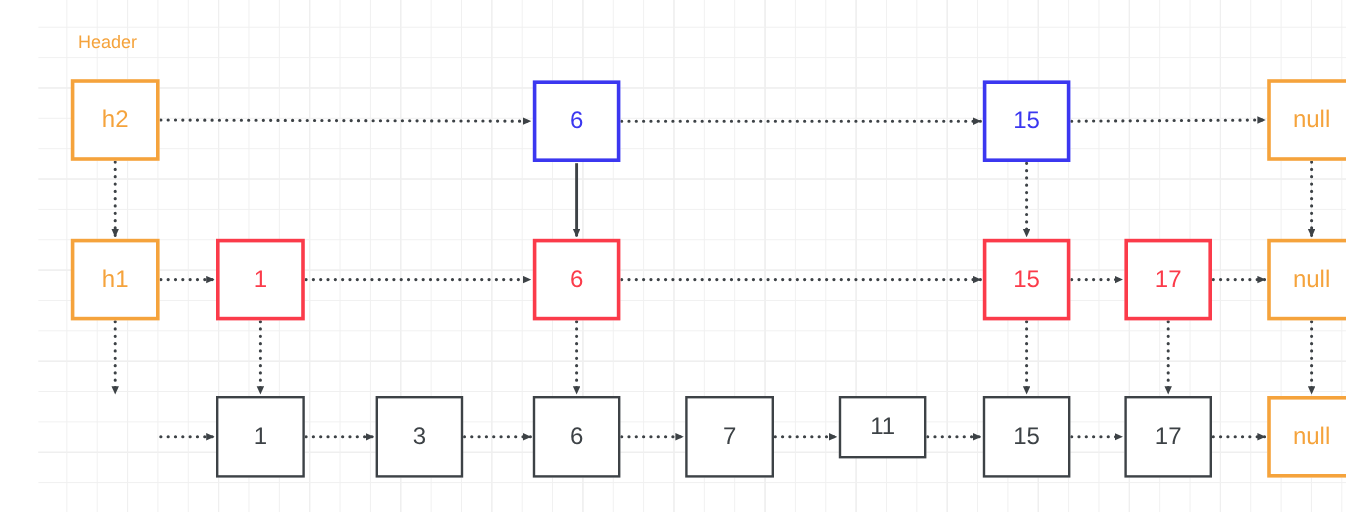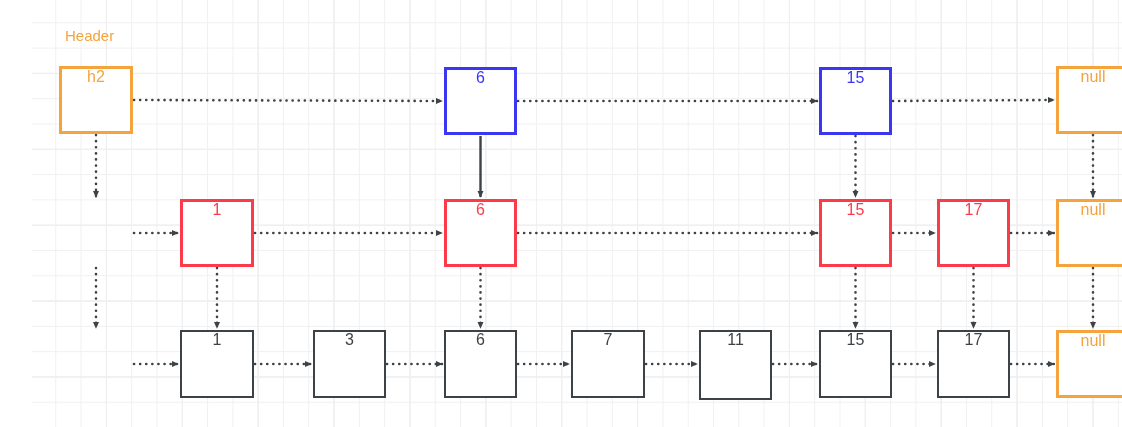--- a/index.html
+++ b/index.html
@@ -33,22 +33,23 @@
     top: 0;
     width: 1122px;
     height: 427px;
     pointer-events: none;
   }
   .node {
     position: absolute;
     box-sizing: border-box;
     background: #ffffff;
     display: flex;
+    align-items: center;
     justify-content: center;
-    font-size: 16px;
+    font-size: 20px;
     line-height: 1;
     user-select: none;
   }
   .node.orange { border: 3px solid #f5a33c; color: #f5a33c; }
   .node.red    { border: 3px solid #fb3b4a; color: #fb3b4a; }
   .node.blue   { border: 3px solid #3b37f0; color: #3b37f0; }
   .node.dark   { border: 2px solid #3d4246; color: #3d4246; }
   .header-label {
     position: absolute;
     color: #f5a33c;
@@ -104,20 +105,23 @@
     </div>
     <div class="node blue" style="left: 412px; top: 67px; width: 73px; height: 68px;">
       <span>6</span>
     </div>
     <div class="node blue" style="left: 787px; top: 67px; width: 73px; height: 68px;">
       <span>15</span>
     </div>
     <div class="node orange" style="left: 1024px; top: 66px; width: 74px; height: 68px;">
       <span>null</span>
     </div>
+    <div class="node orange" style="left: 27px; top: 199px; width: 74px; height: 68px;">
+      <span>h1</span>
+    </div>
     <div class="node red" style="left: 148px; top: 199px; width: 74px; height: 68px;">
       <span>1</span>
     </div>
     <div class="node red" style="left: 412px; top: 199px; width: 73px; height: 68px;">
       <span>6</span>
     </div>
     <div class="node red" style="left: 787px; top: 199px; width: 73px; height: 68px;">
       <span>15</span>
     </div>
     <div class="node red" style="left: 905px; top: 199px; width: 73px; height: 68px;">
@@ -131,21 +135,21 @@
     </div>
     <div class="node dark" style="left: 281px; top: 330px; width: 73px; height: 68px;">
       <span>3</span>
     </div>
     <div class="node dark" style="left: 412px; top: 330px; width: 73px; height: 68px;">
       <span>6</span>
     </div>
     <div class="node dark" style="left: 539px; top: 330px; width: 74px; height: 68px;">
       <span>7</span>
     </div>
-    <div class="node dark" style="left: 667px; top: 330px; width: 73px; height: 70px;">
+    <div class="node dark" style="left: 667px; top: 330px; width: 73px; height: 52px;">
       <span>11</span>
     </div>
     <div class="node dark" style="left: 787px; top: 330px; width: 73px; height: 68px;">
       <span>15</span>
     </div>
     <div class="node dark" style="left: 905px; top: 330px; width: 73px; height: 68px;">
       <span>17</span>
     </div>
     <div class="node orange" style="left: 1024px; top: 330px; width: 74px; height: 68px;">
       <span>null</span>

